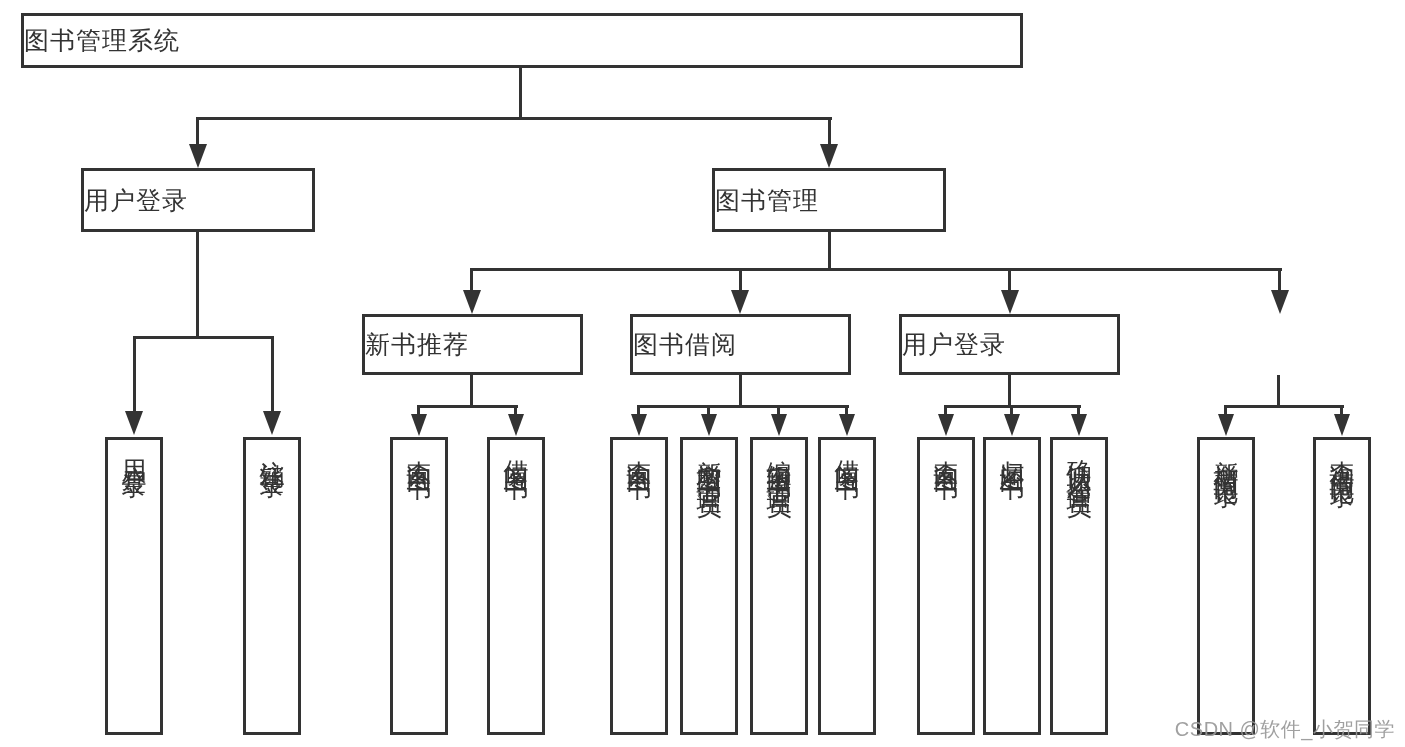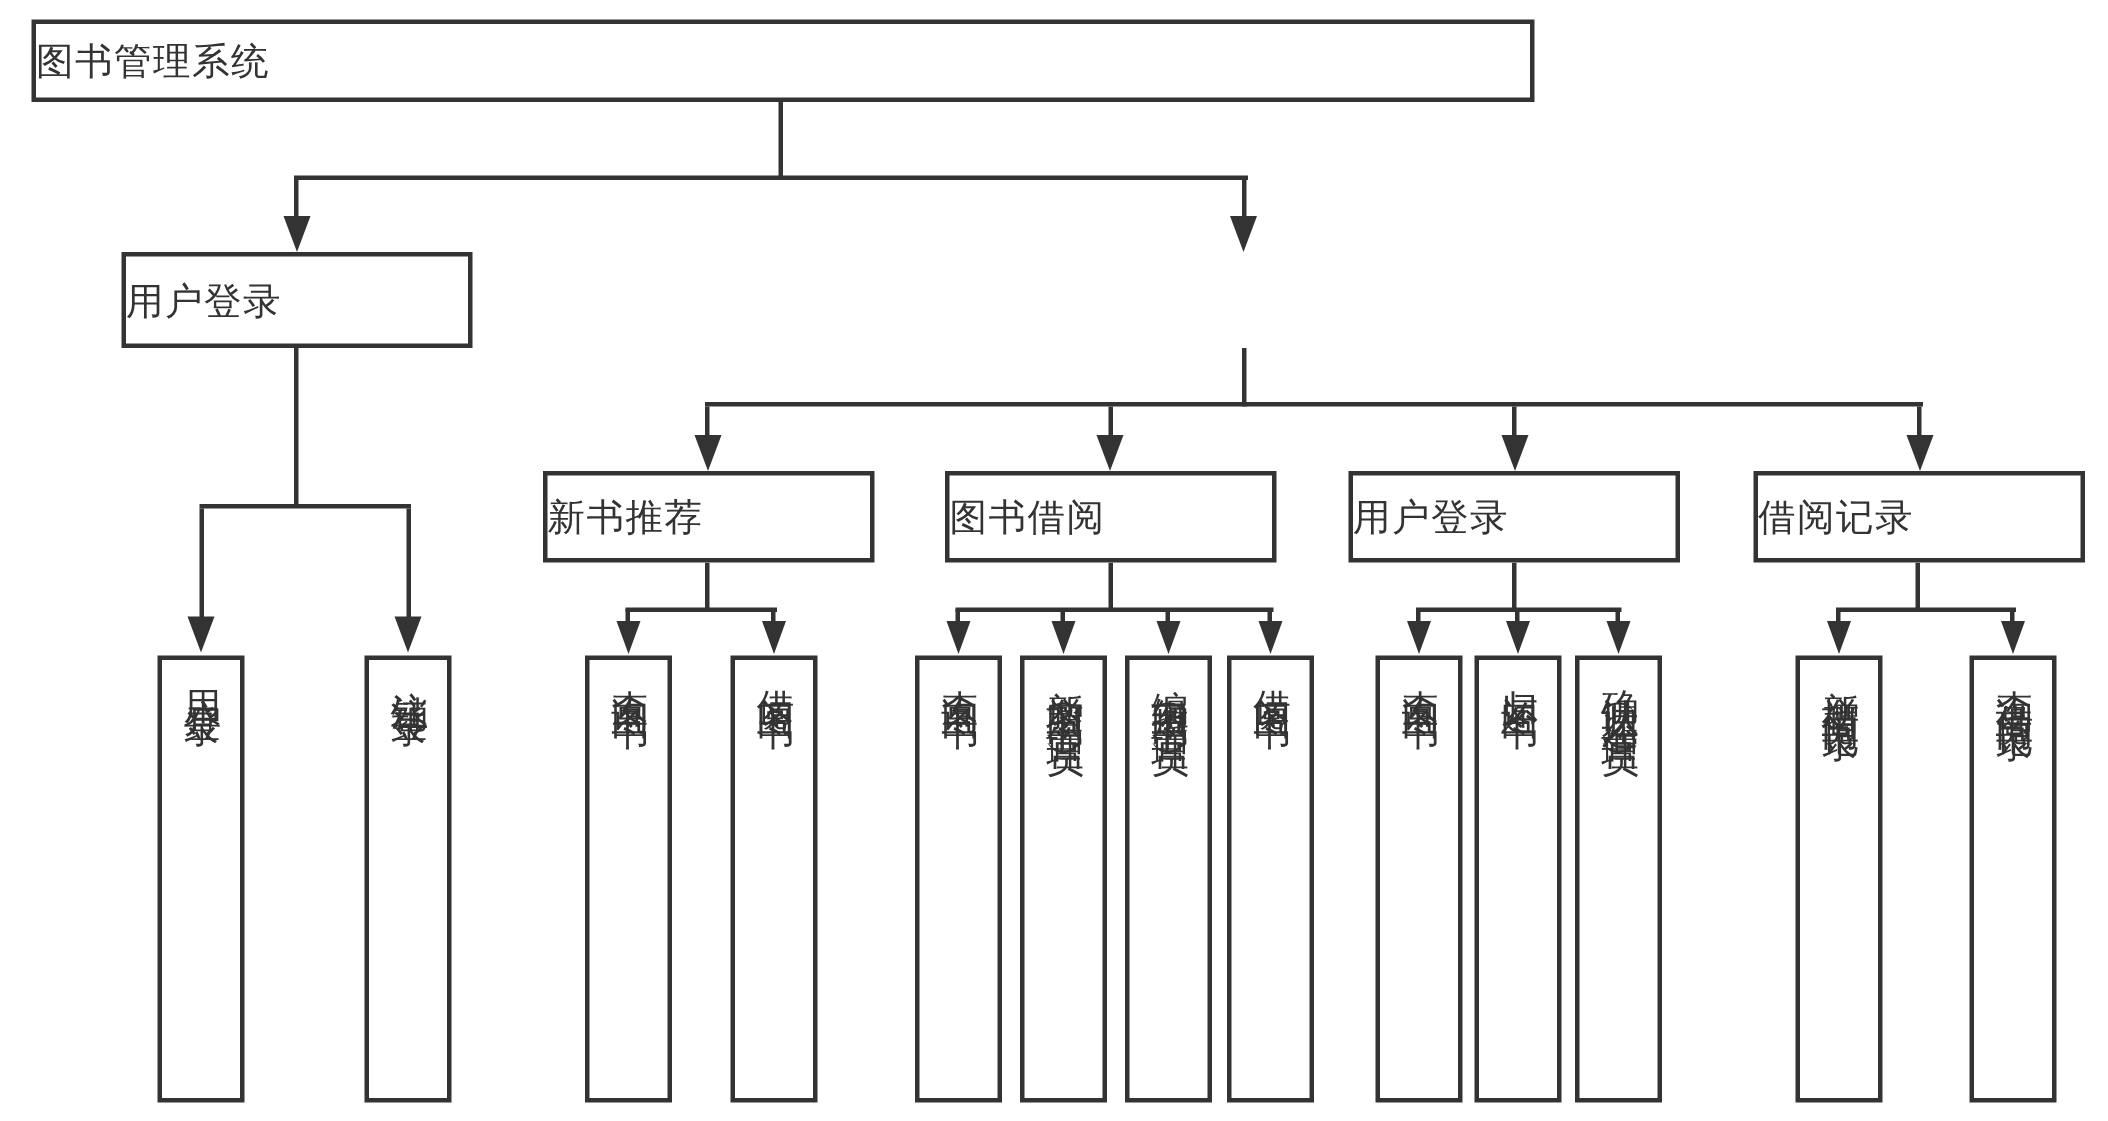--- a/index.html
+++ b/index.html
@@ -98,32 +98,32 @@
   <div class="arrow arrow-sm" style="left:1218px;top:414px"></div>
   <div class="arrow arrow-sm" style="left:1334px;top:414px"></div>
 
   <div class="box" style="left:21px;top:13px;width:1002px;height:55px">
     <span>图书管理系统</span>
   </div>
 
   <div class="box" style="left:81px;top:168px;width:234px;height:64px">
     <span>用户登录</span>
   </div>
+  <div class="box" style="left:712px;top:168px;width:234px;height:64px">
+    <span>图书管理</span>
+  </div>
 
   <div class="box" style="left:362px;top:314px;width:221px;height:61px">
     <span>新书推荐</span>
   </div>
   <div class="box" style="left:630px;top:314px;width:221px;height:61px">
     <span>图书借阅</span>
   </div>
   <div class="box" style="left:899px;top:314px;width:221px;height:61px">
     <span>用户登录</span>
-  </div>
-  <div class="box" style="left:1169px;top:314px;width:221px;height:61px">
-    <span>借阅记录</span>
   </div>
 
   <div class="box vbox" style="left:105px">
     <span>用户登录</span>
   </div>
   <div class="box vbox" style="left:243px">
     <span>注销登录</span>
   </div>
 
   <div class="box vbox" style="left:390px">
@@ -156,14 +156,15 @@
     <span>确认归还（管理员）</span>
   </div>
 
   <div class="box vbox" style="left:1197px">
     <span>新增借阅记录</span>
   </div>
   <div class="box vbox" style="left:1313px">
     <span>查询借阅记录</span>
   </div>
 
+  <div class="watermark">CSDN @软件_小贺同学</div>
 
 </div>
 
 </body></html>

